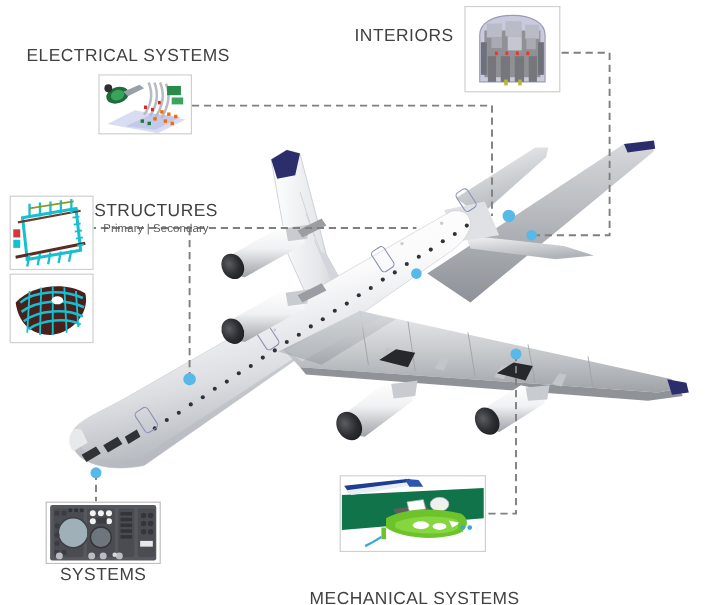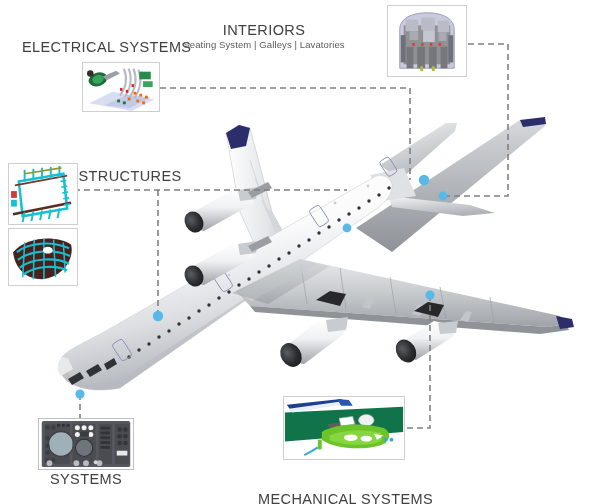--- a/index.html
+++ b/index.html
@@ -5,21 +5,21 @@
   html,body{margin:0;padding:0;background:#ffffff;}
   body{width:600px;height:504px;overflow:hidden;
        font-family:"Liberation Sans","DejaVu Sans",sans-serif;}
   #stage{position:relative;width:600px;height:504px;background:#fff;}
 
   
   .lbl{position:absolute;color:#3a3a3a;white-space:nowrap;}
   .lbl .t1{font-size:14.5px;letter-spacing:.4px;color:#414141;line-height:1.05;}
   .lbl .t2{font-size:9.5px;color:#5b5b5b;letter-spacing:.1px;line-height:1.2;margin-top:1px;}
   .ta-c{text-align:center;}
-  .ta-r{text-align:center;}
+  .ta-r{text-align:right;}
 
   
   .thumb{position:absolute;background:#fff;border:1px solid #cfcfcf;overflow:hidden;
          box-sizing:border-box;}
   .thumb svg{display:block;width:100%;height:100%;}
 
   
   #wires{position:absolute;left:0;top:0;width:600px;height:504px;pointer-events:none;}
 
   
@@ -264,21 +264,20 @@
       </g>
       <g fill="#1b7a3a">
           <rect x="41" y="40" width="3" height="3"></rect>
           <rect x="35" y="38" width="3" height="3"></rect>
         </g>
     </svg>
   </div>
 
   <div class="lbl ta-r" style="left:150px;top:23px;width:228px;">
     <div class="t1">INTERIORS</div>
-    <div class="t2">Seating System  |  Galleys  |  Lavatories</div>
   </div>
   <div class="thumb" style="left:387px;top:5px;width:80px;height:72px;">
     <svg viewBox="0 0 80 72" xmlns="http://www.w3.org/2000/svg">
       <rect width="80" height="72" fill="#ffffff"></rect>
       <path d="M12,64 L12,24 C12,13 24,7 40,7 C56,7 68,13 68,24 L68,64 Z" fill="#c9cade" stroke="#9a9cb5" stroke-width="1"></path>
       <rect x="16" y="20" width="48" height="40" fill="#8f9195"></rect>
       <rect x="18" y="14" width="13" height="12" fill="#b9bbc6"></rect>
       <rect x="34" y="12" width="14" height="13" fill="#b9bbc6"></rect>
       <rect x="51" y="15" width="12" height="12" fill="#b9bbc6"></rect>
       <rect x="22" y="26" width="9" height="9" fill="#a9abb4"></rect>
@@ -300,20 +299,21 @@
         <rect x="33" y="62" width="3" height="5"></rect>
           <rect x="45" y="62" width="3" height="5"></rect>
       </g>
       <rect x="13" y="30" width="5" height="28" fill="#6f717a"></rect>
       <rect x="62" y="30" width="5" height="28" fill="#6f717a"></rect>
     </svg>
   </div>
 
   <div class="lbl ta-c" style="left:74px;top:169px;width:112px;">
     <div class="t1">STRUCTURES</div>
+    <div class="t2">Primary  |  Secondary</div>
   </div>
   <div class="thumb" style="left:8px;top:163px;width:70px;height:62px;">
     <svg viewBox="0 0 70 62" xmlns="http://www.w3.org/2000/svg">
       <rect width="70" height="62" fill="#ffffff"></rect>
       <path d="M10,18 L56,10 L60,46 L14,54 Z" fill="none" stroke="#16c0d0" stroke-width="2.6"></path>
       <path d="M4,52 L64,40" stroke="#5b2c24" stroke-width="2.6"></path>
       <path d="M6,22 L60,12" stroke="#6d3a2c" stroke-width="1.8"></path>
       <g stroke="#16c0d0" stroke-width="2" fill="none">
         <path d="M16,6 L16,18"></path>
           <path d="M25,5 L25,17"></path>

